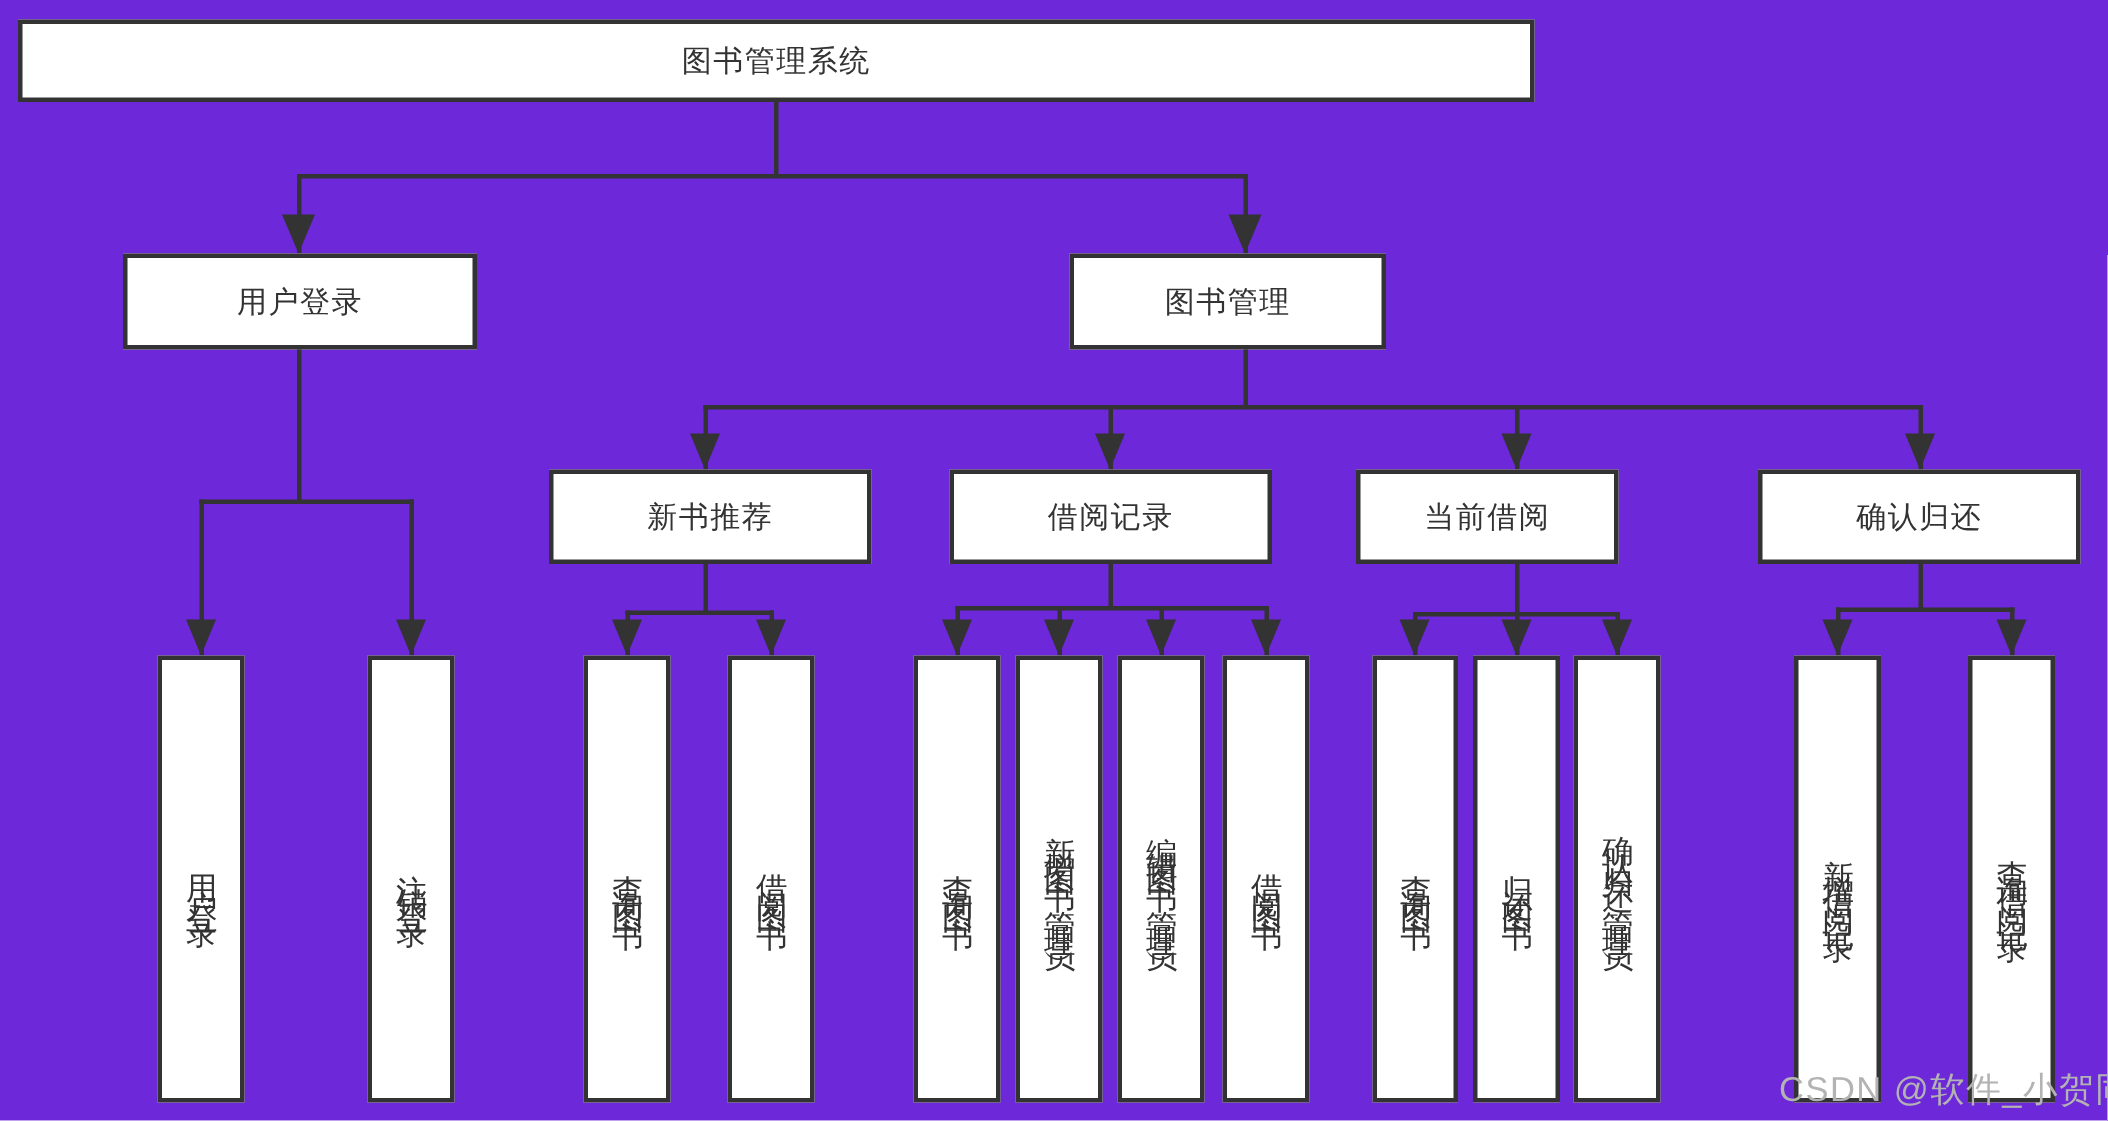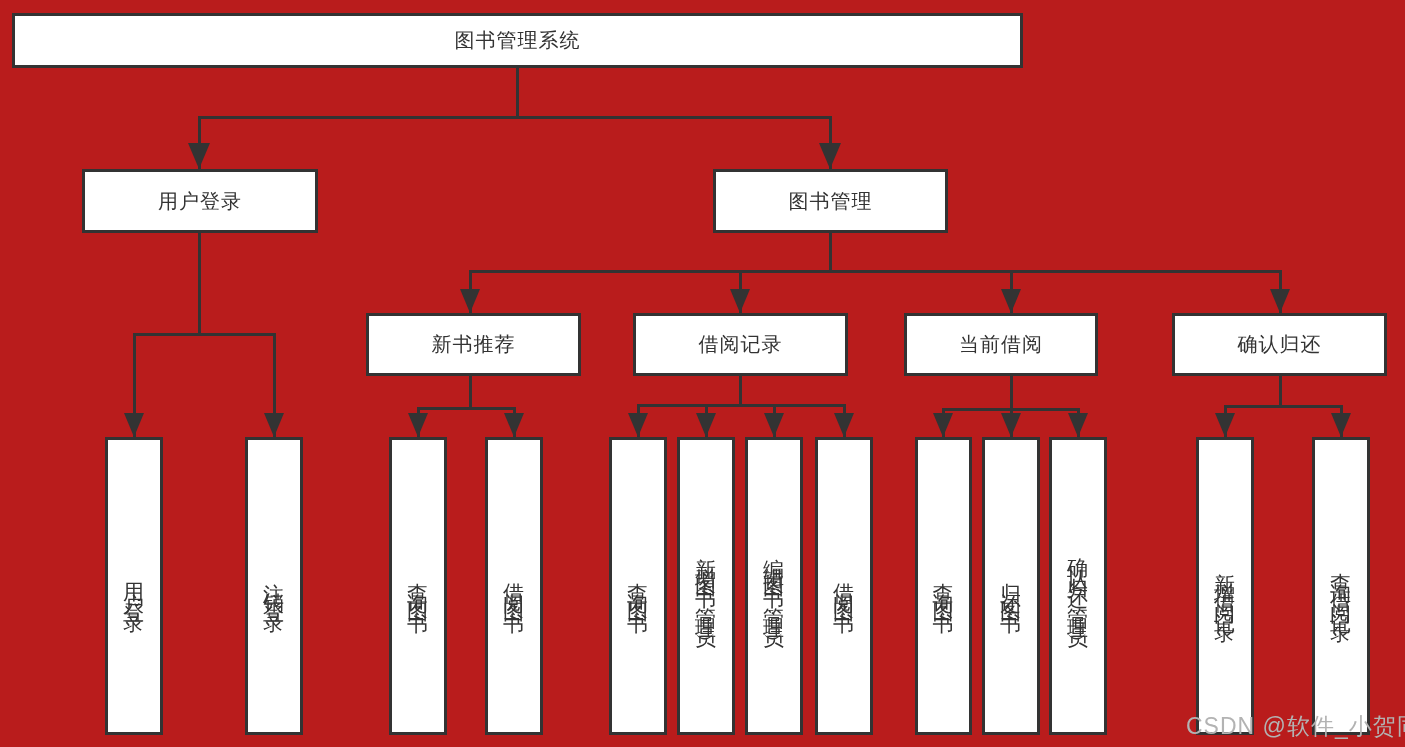--- a/index.html
+++ b/index.html
@@ -1,17 +1,17 @@
 <!DOCTYPE html>
 <html><head>
 <meta charset="utf-8">
 <style>
   html,body { margin:0; padding:0; background:#ffffff; }
   #stage {
-    position:relative; width:1405px; height:747px; background:#b91c1c;
+    position:relative; width:1405px; height:747px; background:#6d28d9;
     font-family:"Liberation Sans", sans-serif; color:#2e2e2e; overflow:hidden;
   }
   .box {
     position:absolute; box-sizing:border-box;
     border:3px solid #333333; background:#ffffff;
     display:flex; align-items:center; justify-content:center;
     font-size:20px; color:#333333; letter-spacing:1px;
   }
   .leaf {
     writing-mode:vertical-rl; text-orientation:mixed;
@@ -44,21 +44,21 @@
   <div class="vline" style="left:516px;top:68px;height:50px;"></div>
   <div class="hline" style="left:198px;top:116px;width:634px;"></div>
   <div class="vline" style="left:198px;top:116px;height:53px;"></div>
   <div class="vline" style="left:829px;top:116px;height:53px;"></div>
   <div class="arr arr-big" style="left:188px;top:143px;"></div>
   <div class="arr arr-big" style="left:819px;top:143px;"></div>
 
   <div class="box" style="left:82px;top:169px;width:236px;height:64px;">
     <span>用户登录</span>
   </div>
-  <div class="box" style="left:713px;top:169px;width:235px;height:64px;">
+  <div class="box" style="left:713px;top:169px;width:211px;height:64px;">
     <span>图书管理</span>
   </div>
 
   <div class="vline" style="left:198px;top:233px;height:102px;"></div>
   <div class="hline" style="left:133px;top:333px;width:143px;"></div>
   <div class="vline" style="left:133px;top:333px;height:104px;"></div>
   <div class="vline" style="left:273px;top:333px;height:104px;"></div>
   <div class="arr" style="left:124px;top:413px;"></div>
   <div class="arr" style="left:264px;top:413px;"></div>
 
@@ -72,21 +72,21 @@
   <div class="arr" style="left:730px;top:289px;"></div>
   <div class="arr" style="left:1001px;top:289px;"></div>
   <div class="arr" style="left:1270px;top:289px;"></div>
 
   <div class="box" style="left:366px;top:313px;width:215px;height:63px;">
     <span>新书推荐</span>
   </div>
   <div class="box" style="left:633px;top:313px;width:215px;height:63px;">
     <span>借阅记录</span>
   </div>
-  <div class="box" style="left:904px;top:313px;width:194px;height:63px;">
+  <div class="box" style="left:904px;top:313px;width:175px;height:63px;">
     <span>当前借阅</span>
   </div>
   <div class="box" style="left:1172px;top:313px;width:215px;height:63px;">
     <span>确认归还</span>
   </div>
 
   <div class="vline" style="left:469px;top:376px;height:33px;"></div>
   <div class="hline" style="left:417px;top:407px;width:99px;"></div>
   <div class="vline" style="left:417px;top:407px;height:30px;"></div>
   <div class="vline" style="left:513px;top:407px;height:30px;"></div>

